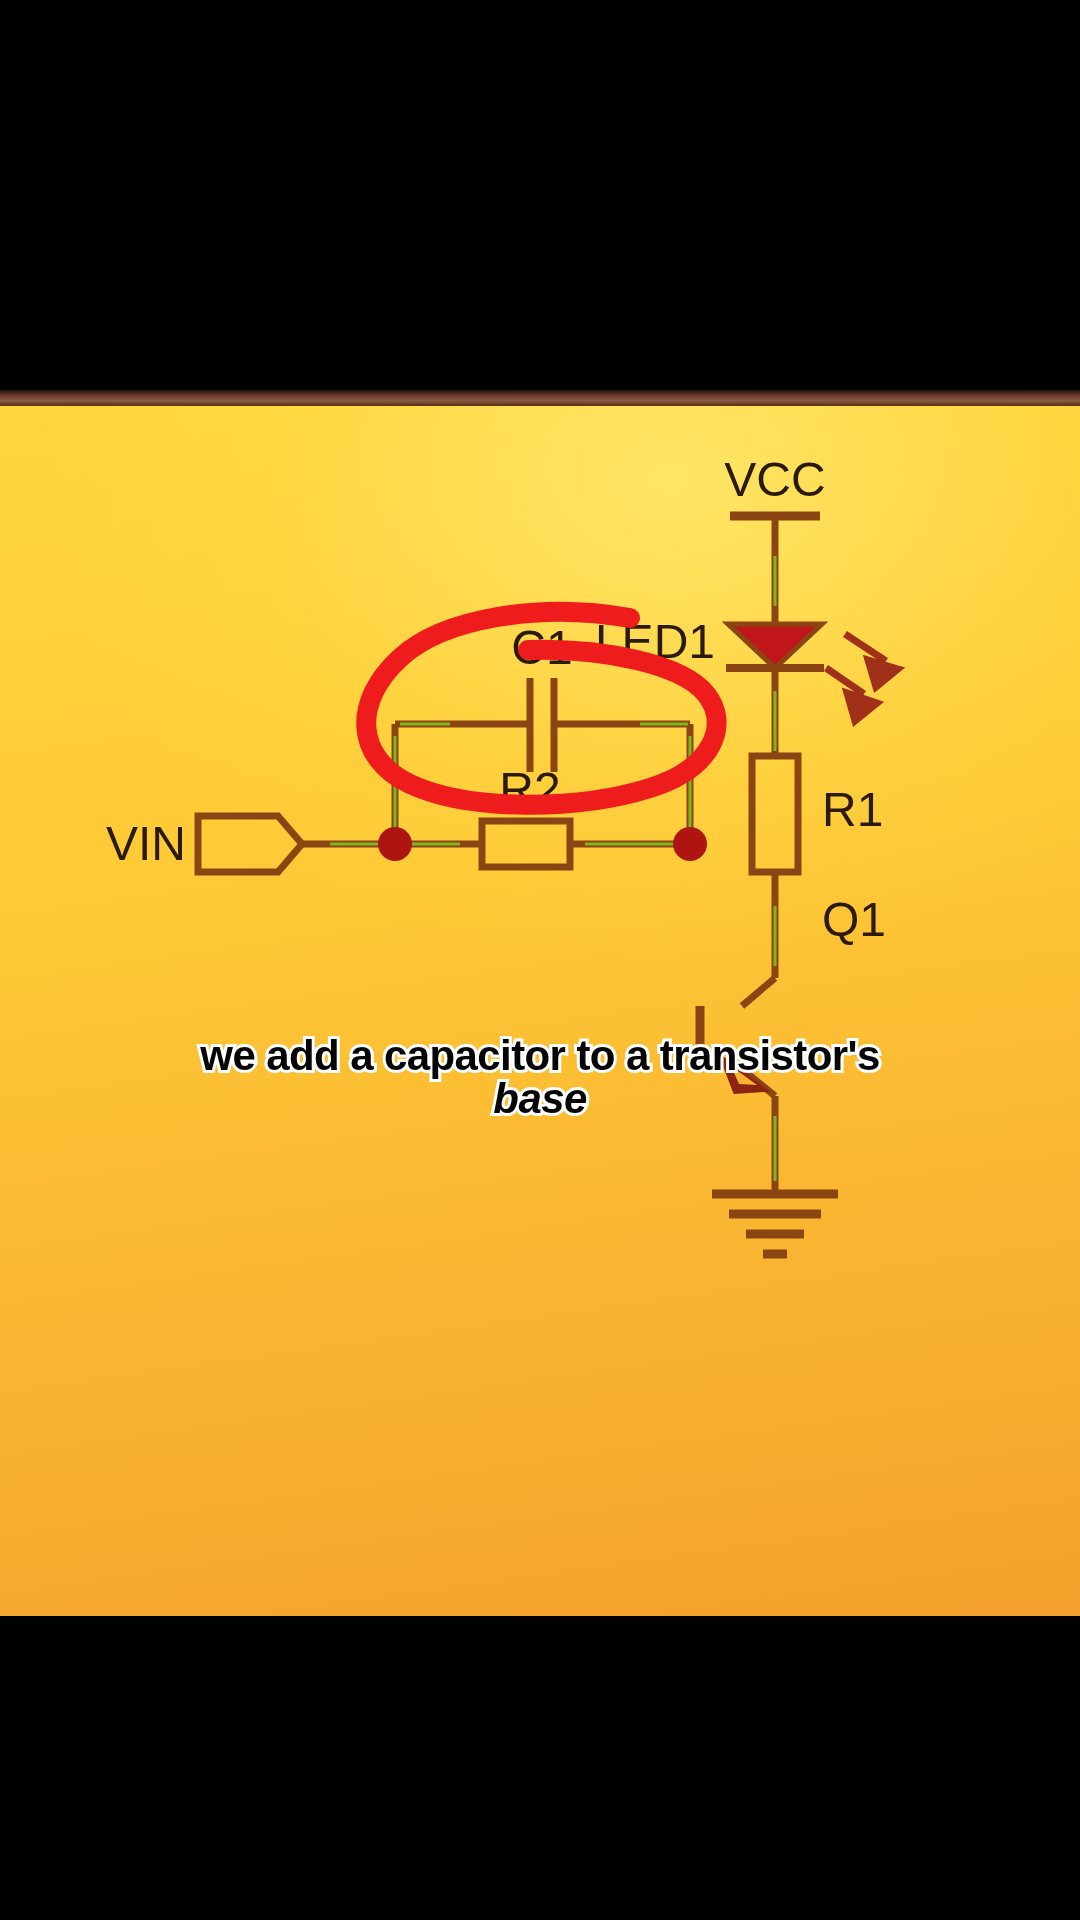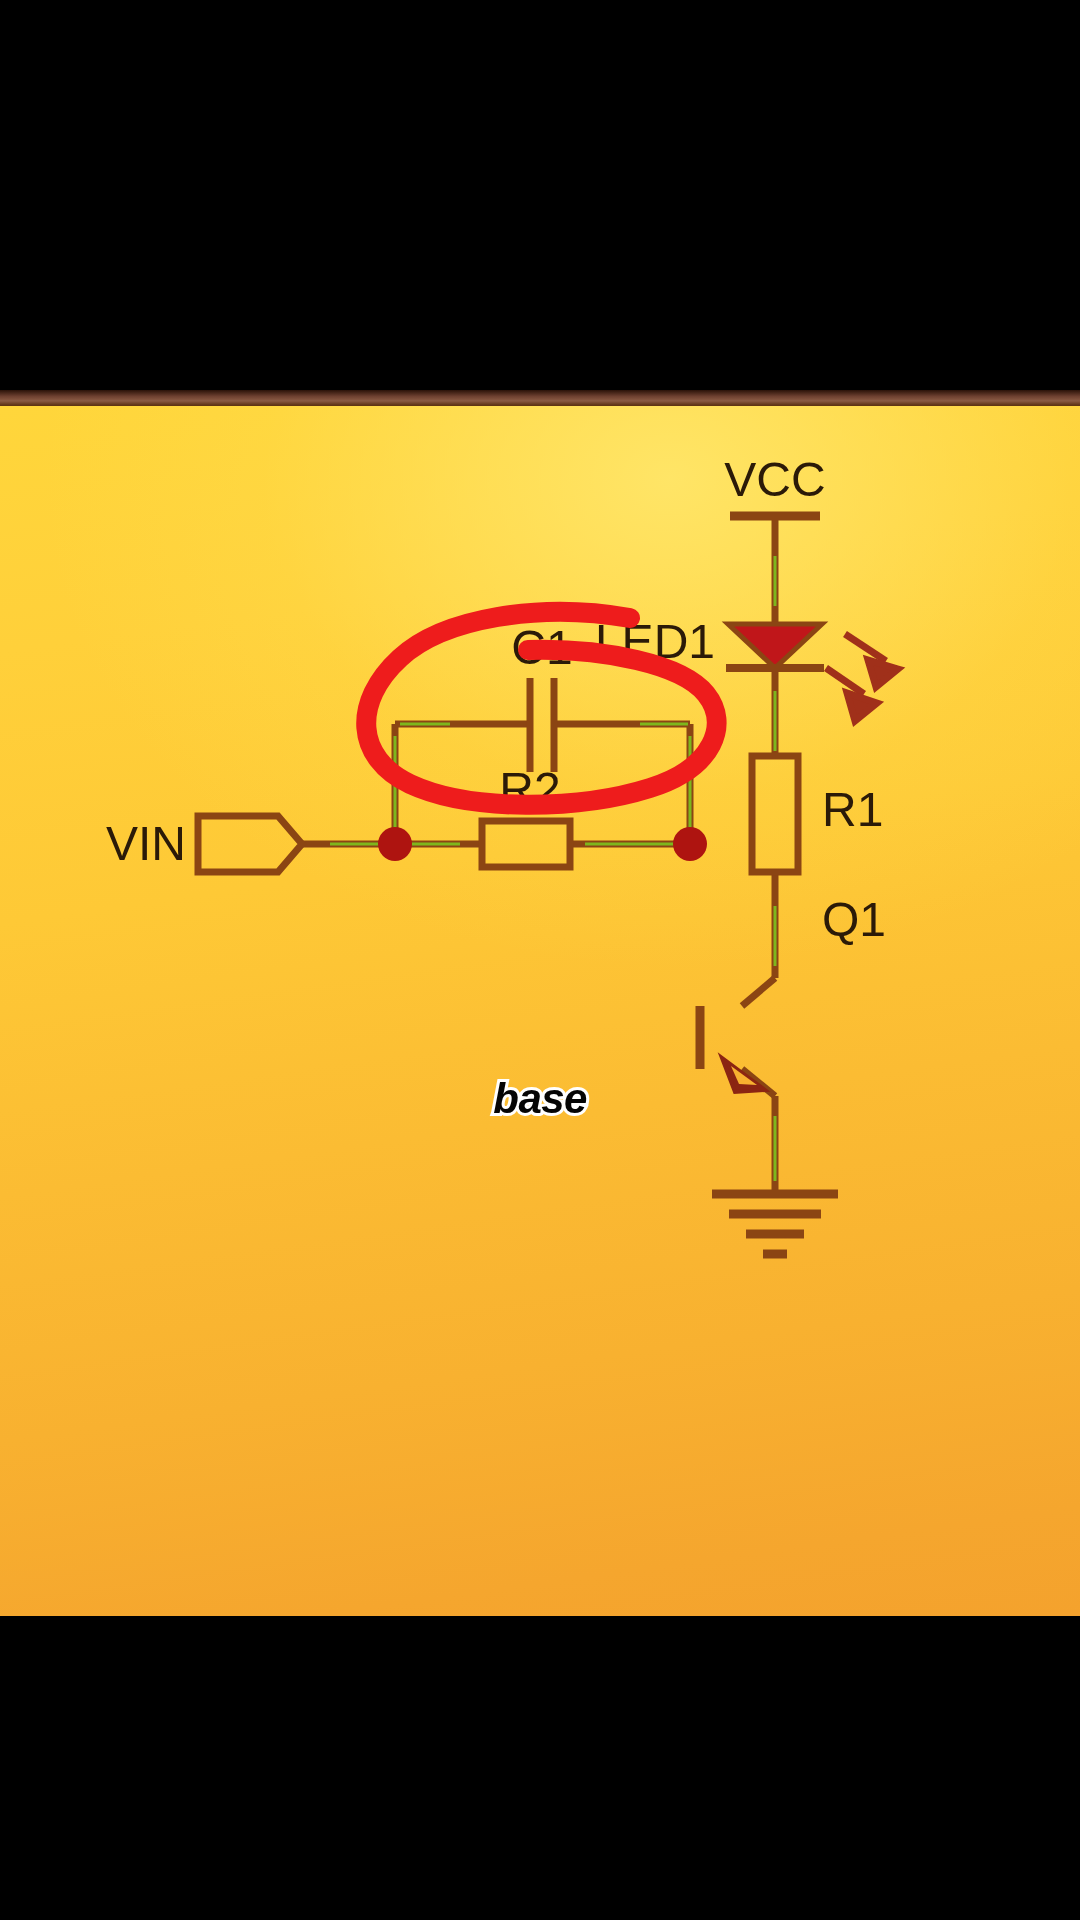--- a/index.html
+++ b/index.html
@@ -230,20 +230,21 @@
                  C 540 196, 443 212, 400 252
                  C 352 296, 355 352, 410 378
                  C 470 406, 580 404, 650 382
                  C 714 362, 730 318, 706 288
                  C 682 258, 604 242, 528 244" stroke-width="20"></path>
       </g>
 
     </svg>
 
     <div class="caption-wrap">
+      <div class="caption">we add a capacitor to a transistor's</div>
       <div class="caption" style="top:671px;font-style:italic;">base</div>
     </div>
 
   </div>
 
   <div class="letterbox-bottom"></div>
 
 </div>
 
 </body></html>

